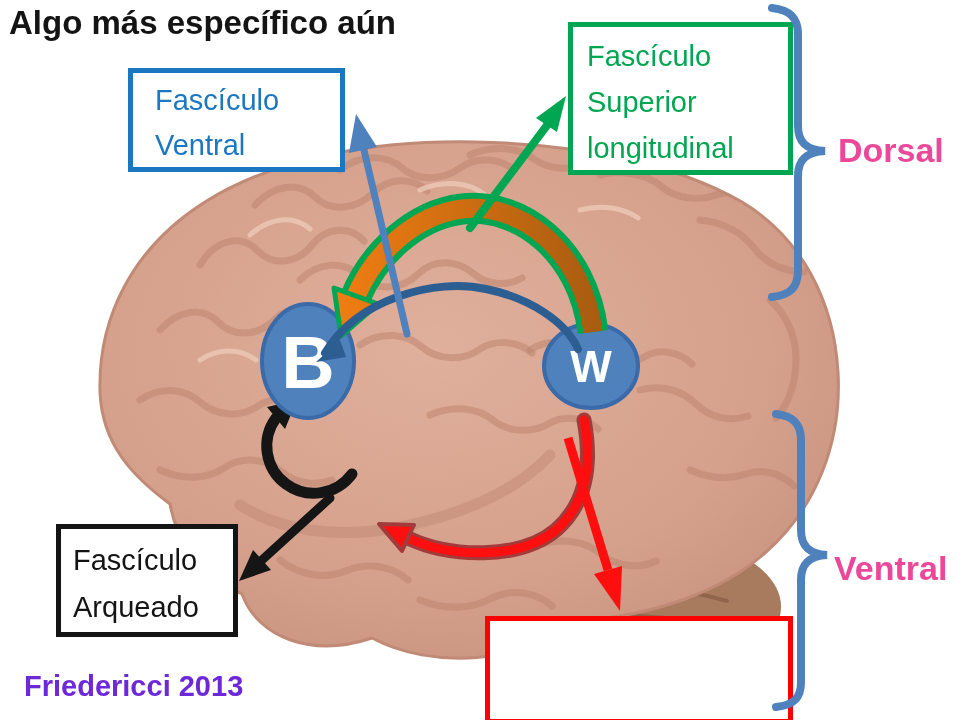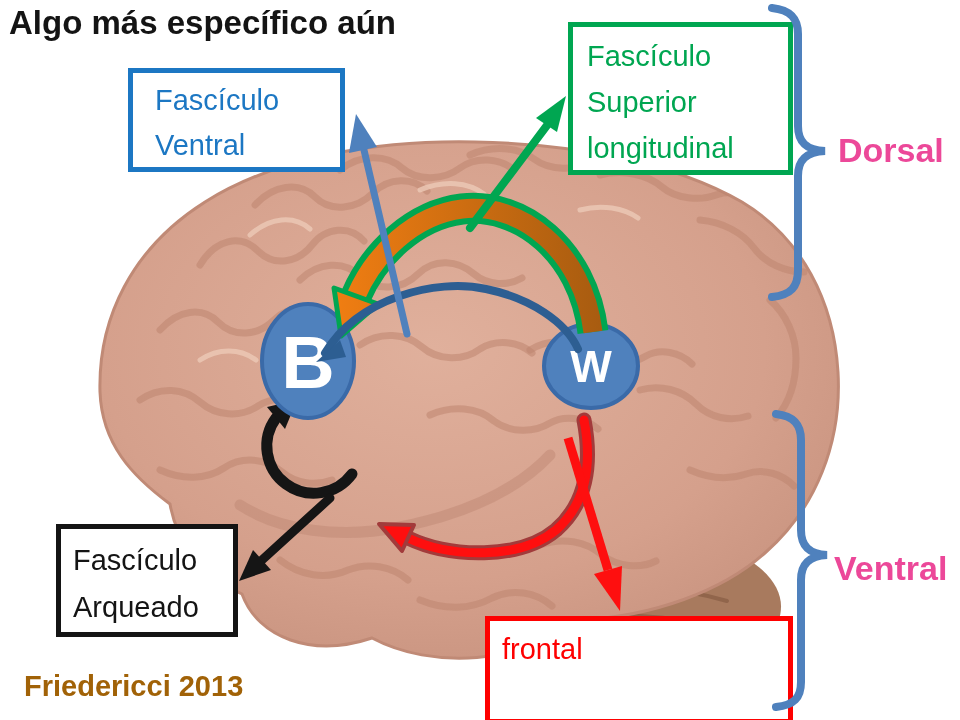--- a/index.html
+++ b/index.html
@@ -3,21 +3,21 @@
 <meta charset="utf-8">
 <style>
   html,body{margin:0;padding:0;background:#fff;}
   .stage{position:relative;width:960px;height:720px;background:#fff;overflow:hidden;
          font-family:"Liberation Sans","DejaVu Sans",sans-serif;}
   .stage svg{position:absolute;left:0;top:0;}
   #art{z-index:1;}
   #braces{z-index:3;pointer-events:none;}
   .overlay{position:absolute;z-index:2;}
   .title{left:9px;top:4px;font-size:33px;font-weight:bold;color:#141414;white-space:nowrap;}
-  .citation{left:24px;top:670px;font-size:29px;font-weight:bold;color:#a16207;white-space:nowrap;}
+  .citation{left:24px;top:670px;font-size:29px;font-weight:bold;color:#6d28d9;white-space:nowrap;}
   .labelbox{background:#fff;font-weight:normal;white-space:nowrap;box-sizing:border-box;}
   .labelbox div{line-height:45px;}
   .box-arcuate{left:128px;top:68px;width:217px;height:104px;border:5px solid #1c77c3;
                color:#1c77c3;font-size:29px;padding:5px 0 0 22px;}
   .box-slf{left:568px;top:22px;width:225px;height:153px;border:5px solid #00a651;
            color:#00a651;font-size:29px;padding:6px 0 0 14px;}
   .box-slf div{line-height:46px;}
   .box-uncinate{left:56px;top:524px;width:182px;height:113px;border:5px solid #141414;
                 color:#141414;font-size:29px;padding:8px 0 0 12px;}
   .box-uncinate div{line-height:47px;}
@@ -148,21 +148,20 @@
     <div>Superior</div>
     <div>longitudinal</div>
   </div>
 
   <div class="overlay labelbox box-uncinate">
     <div>Fascículo</div>
     <div>Arqueado</div>
   </div>
 
   <div class="overlay labelbox box-fof">
-    <div>frontal</div>
   </div>
 
   <div class="overlay side-label dorsal">Dorsal</div>
   <div class="overlay side-label ventral">Ventral</div>
 
   <div class="overlay citation">Friedericci 2013</div>
 
   <svg id="braces" width="960" height="720" viewBox="0 0 960 720">
     <path d="M 772,8 C 791,10 798,19 798,34 L 798,126 C 798,142 806,150 825,151 C 806,152 798,160 798,176 L 798,270 C 798,287 791,295 772,297" fill="none" stroke="#4f81bd" stroke-width="8" stroke-linecap="round"></path>
     <path d="M 776,414 C 794,416 801,425 801,440 L 801,530 C 801,546 809,554 827,555 C 809,556 801,564 801,580 L 801,682 C 801,698 794,705 776,707" fill="none" stroke="#4f81bd" stroke-width="8" stroke-linecap="round"></path>

